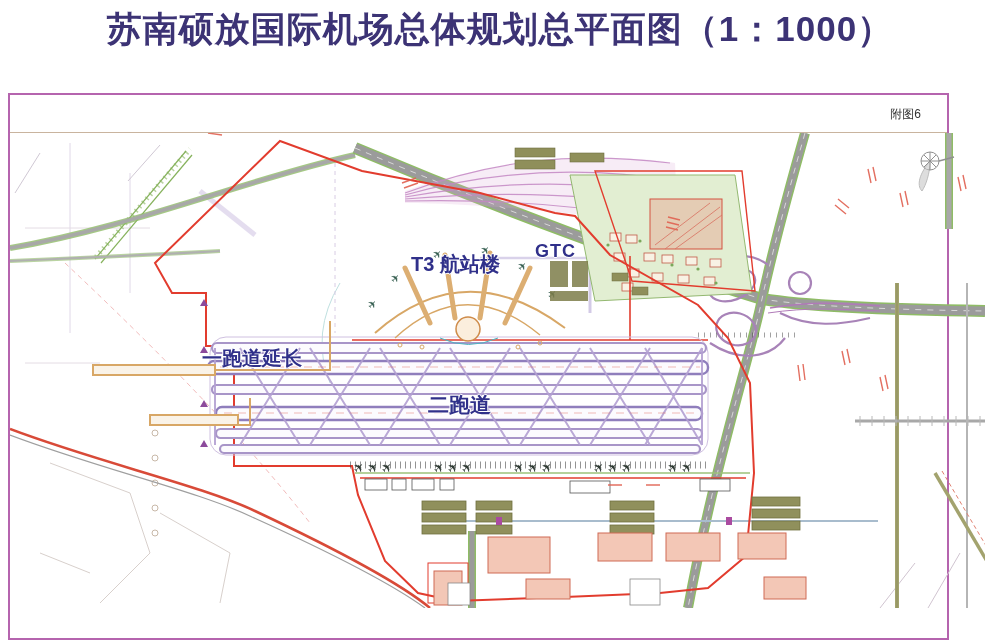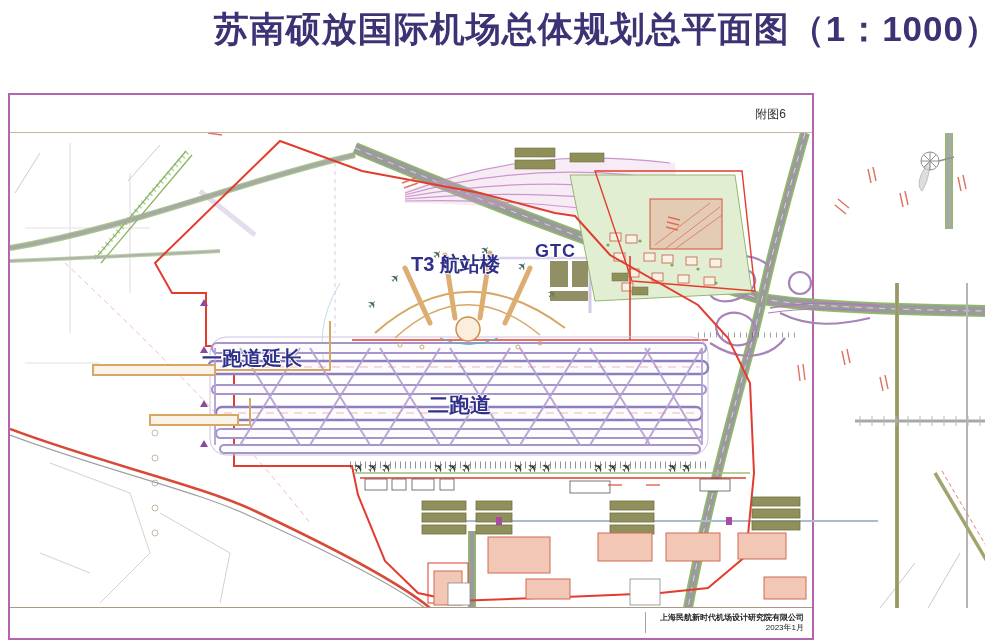--- a/index.html
+++ b/index.html
@@ -1,20 +1,20 @@
 <!DOCTYPE html>
 <html><head>
 <meta charset="utf-8">
 <style>
   html,body{margin:0;padding:0;background:#ffffff;}
   body{width:1000px;height:644px;position:relative;overflow:hidden;
        font-family:"Liberation Sans","DejaVu Sans",sans-serif;}
-  .page-title{position:absolute;top:6px;left:0;right:0;text-align:right;
+  .page-title{position:absolute;top:6px;left:0;right:0;text-align:center;
        font-size:35px;font-weight:bold;color:#3c3375;letter-spacing:1px;white-space:nowrap;}
-  .sheet{position:absolute;left:8px;top:93px;width:806px;height:547px;
+  .sheet{position:absolute;left:8px;top:93px;width:941px;height:547px;
        border:2px solid #b564ae;box-sizing:border-box;background:#fff;}
   .sheet-header{position:absolute;top:0;left:0;right:0;height:37px;
        border-bottom:1px solid #c9b49e;}
   .figure-number{position:absolute;right:26px;top:11px;font-size:12px;color:#333;}
   .map-svg{position:absolute;top:38px;left:0;width:975px;height:475px;}
   .sheet-footer{position:absolute;bottom:0;left:0;right:0;height:30px;
        border-top:1px solid #a89884;background:#fff;}
   .title-block{position:absolute;right:8px;top:4px;text-align:right;
        border-left:1px solid #b0a090;padding-left:14px;}
   .tb-company{font-size:8px;font-weight:bold;color:#222;line-height:11px;}
@@ -332,20 +332,14 @@
       <path d="M598,352 l14,0 M636,352 l14,0"></path>
       <path d="M198,0 l14,2"></path>
     </g>
   </svg>
 
   <div class="map-label lbl-t3">T3 航站楼</div>
   <div class="map-label lbl-gtc">GTC</div>
   <div class="map-label lbl-ext">一跑道延长</div>
   <div class="map-label lbl-rw2">二跑道</div>
 
-  <div class="sheet-footer">
-    <div class="title-block">
-      <div class="tb-company">上海民航新时代机场设计研究院有限公司</div>
-      <div class="tb-date">2023年1月</div>
-    </div>
-  </div>
 
 </div>
 
 </body></html>

